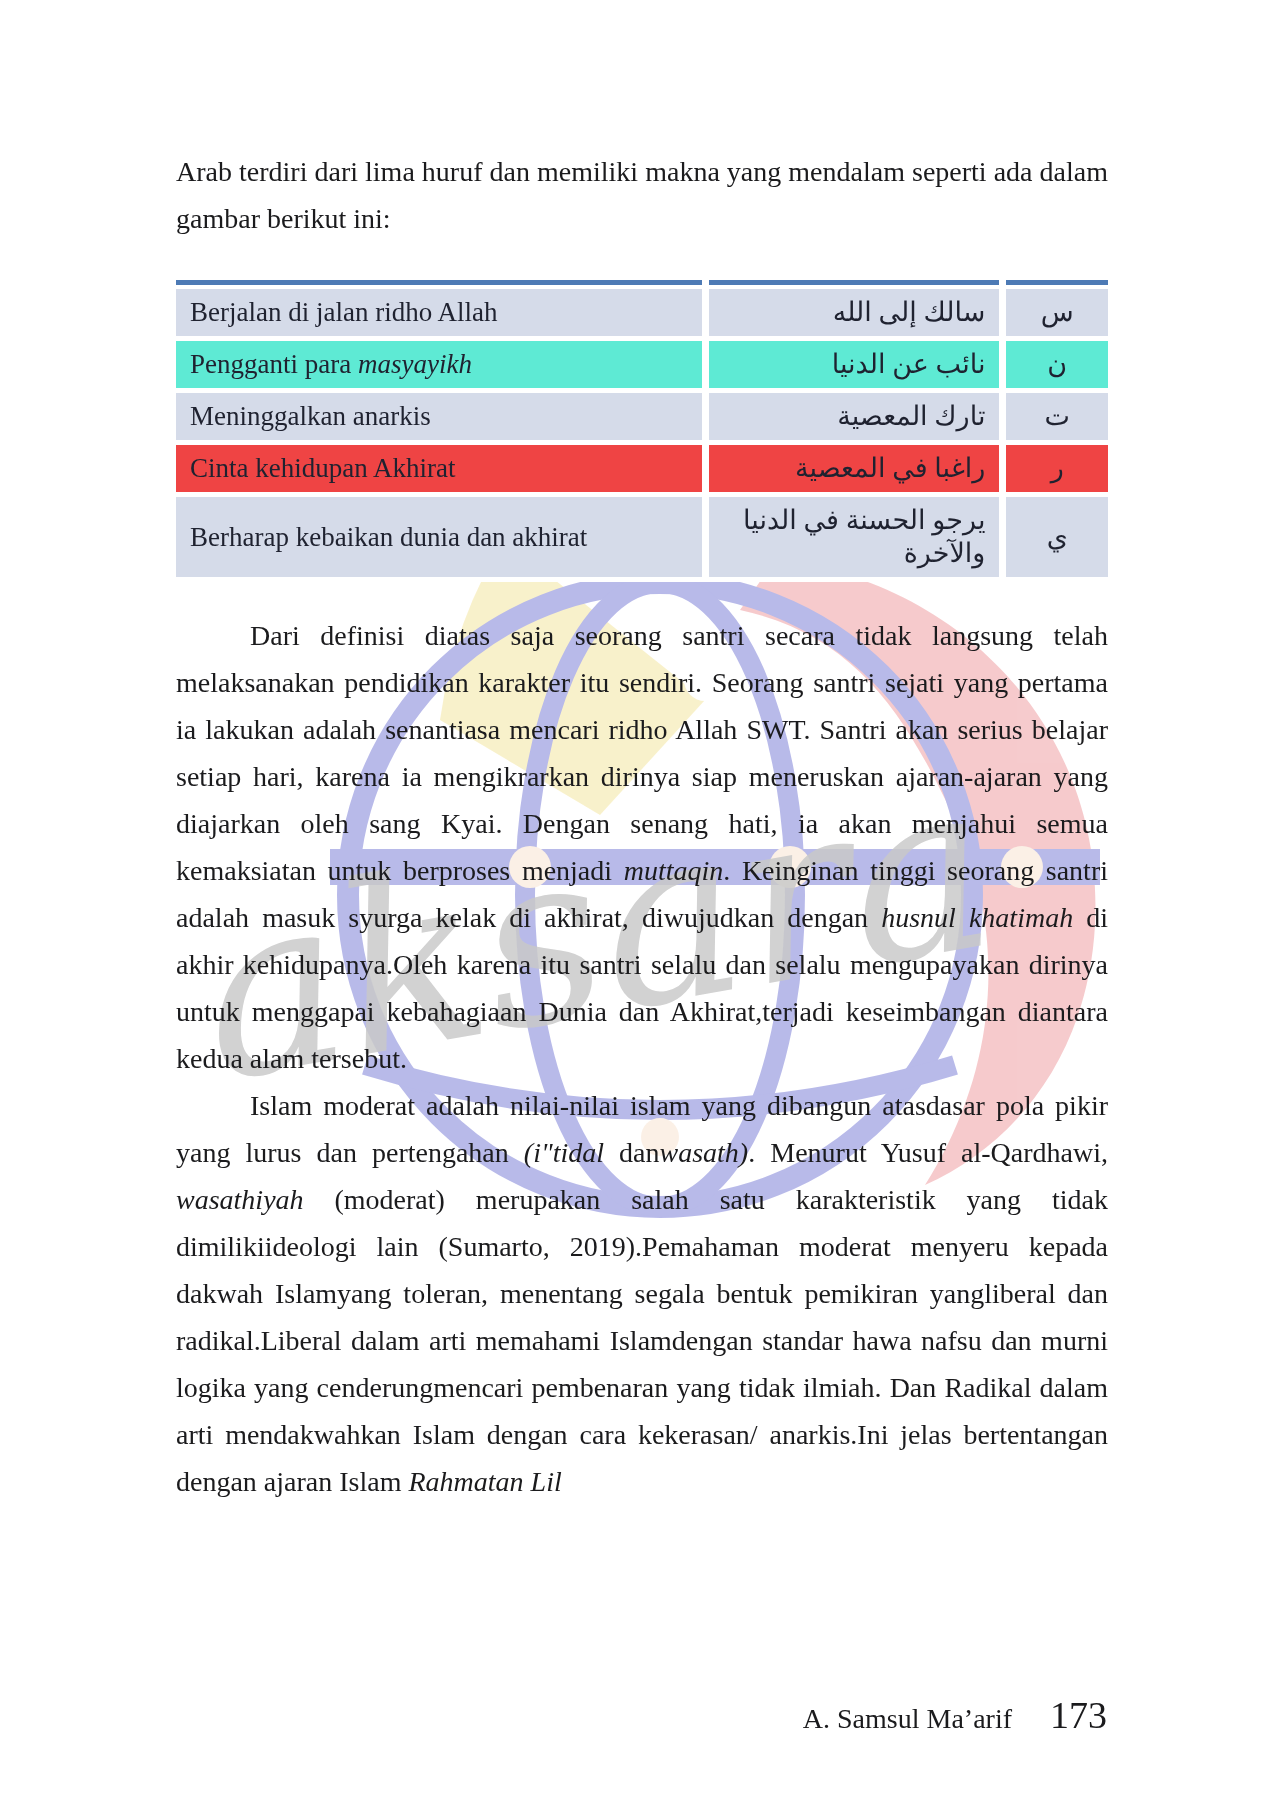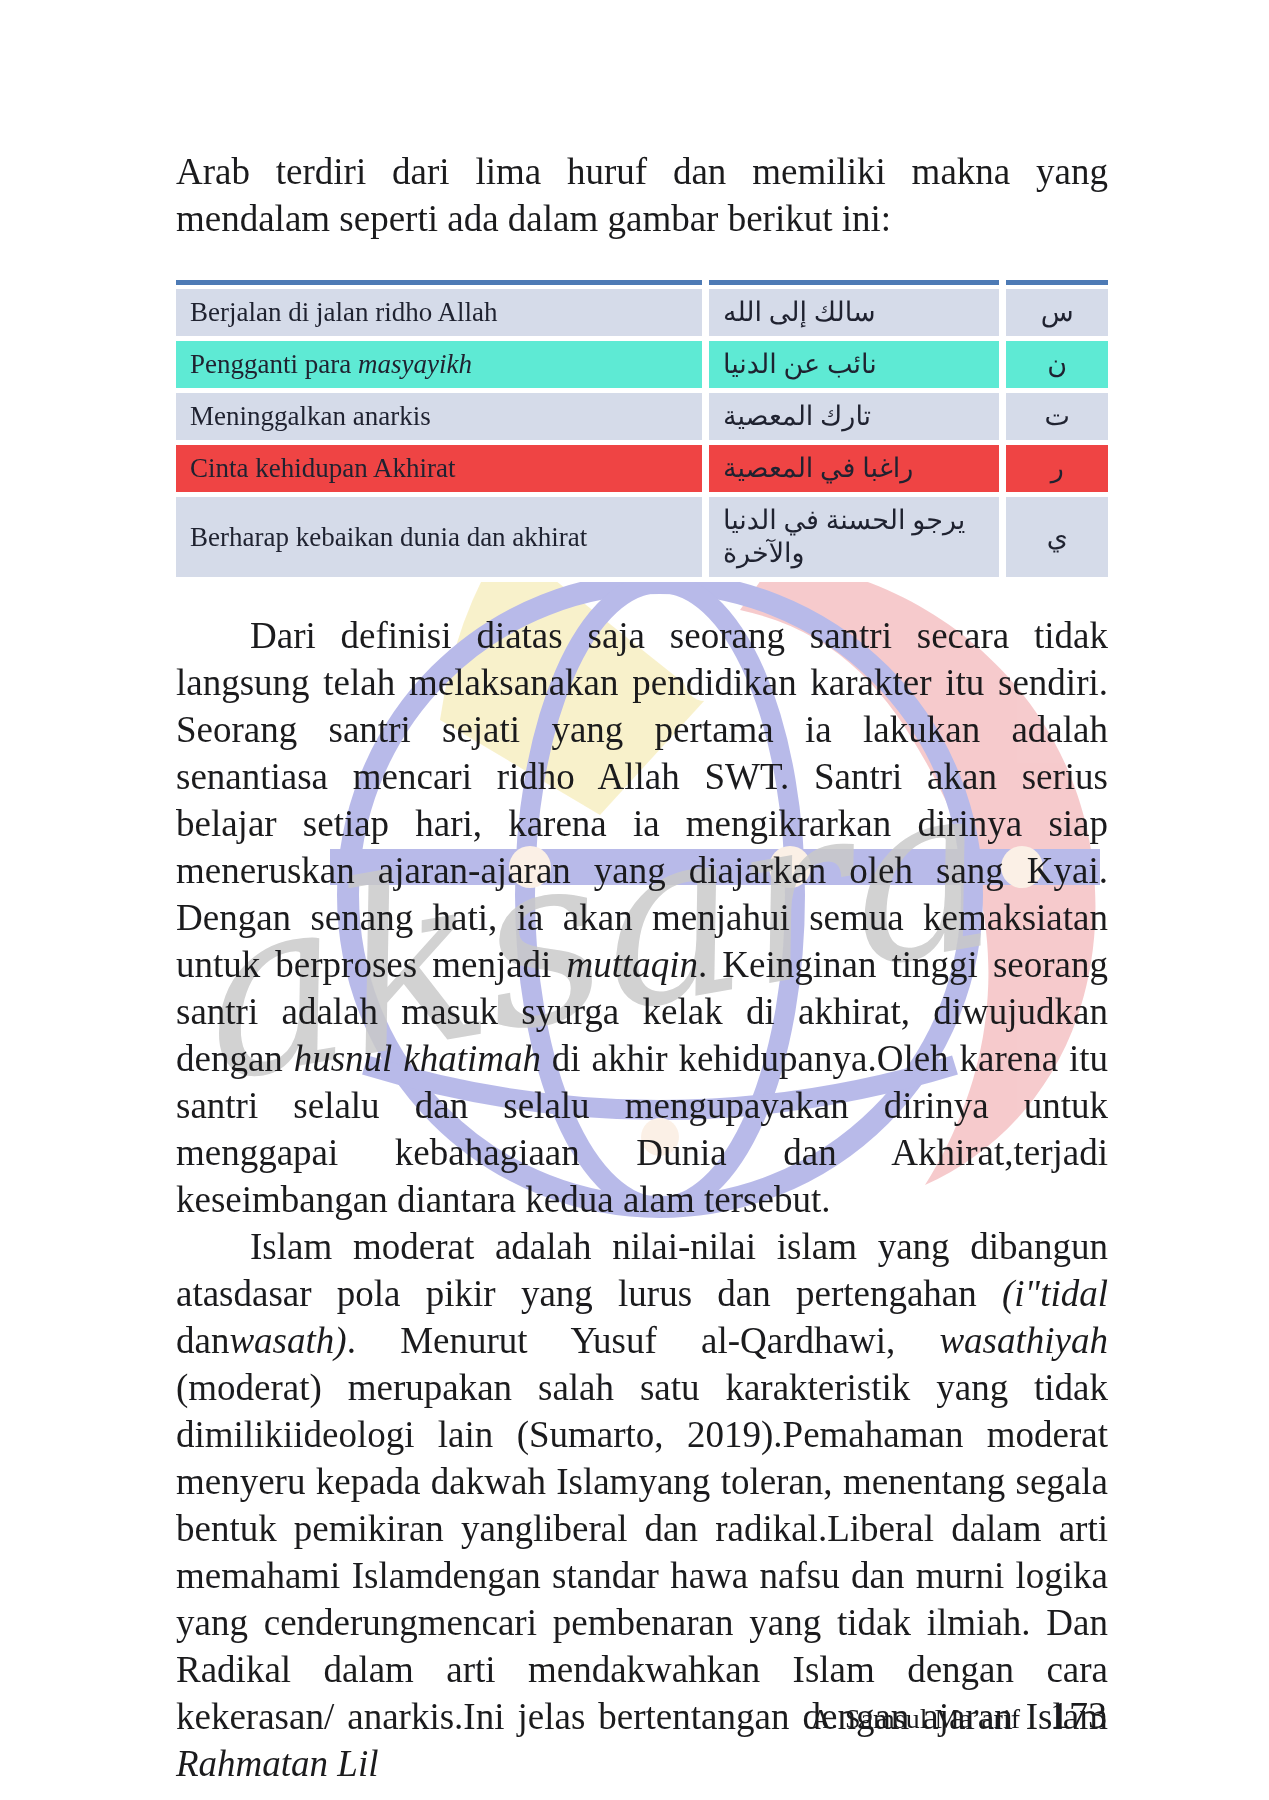--- a/index.html
+++ b/index.html
@@ -14,21 +14,21 @@
   .watermark{
     position:absolute;left:200px;top:505px;
     z-index:0;
     pointer-events:none;
   }
   .content{
     position:absolute;left:176px;top:148px;width:932px;
     z-index:1;
   }
   .body-text{
-    font-size:37px;line-height:47px;
+    font-size:28px;line-height:47px;
     text-align:justify;
     margin:0;
   }
   .intro{margin-bottom:38px;}
   .para{text-indent:74px;}
   .para-santri{margin-top:30px;font-family:Liberation Serif, serif;}
   .it{font-style:italic;}
   
   table.santri{
     border-collapse:collapse;
@@ -47,28 +47,28 @@
   tr.topline td{
     height:5px;
     background:#4d7ab5;
     border-bottom:4px solid #ffffff;
     padding:0;
   }
   tr.shade td{background:#d5dbe9;}
   tr.plain td{background:#5eead4;}
   tr.light td{background:#ef4444;}
   td.c-meaning{width:518px;text-align:left;}
-  td.c-arabic{width:286px;text-align:left;font-size:26px;}
+  td.c-arabic{width:286px;text-align:right;font-size:26px;}
   td.c-letter{width:100px;text-align:center;font-size:26px;}
   td.pad-more{padding-left:22px;}
   
   .footer{
     position:absolute;right:162px;top:1693px;
     z-index:1;
-    display:flex;align-items:baseline;gap:30px;
+    display:flex;align-items:baseline;gap:38px;
   }
   .footer .author{font-size:28px;color:#1b1b1d;}
   .footer .pagenum{font-size:38px;color:#1b1b1d;text-align:right;}
 </style>
 </head>
 <body>
 
 <div class="page">
 
   <svg class="watermark" width="920" height="740" viewBox="0 0 920 740">

